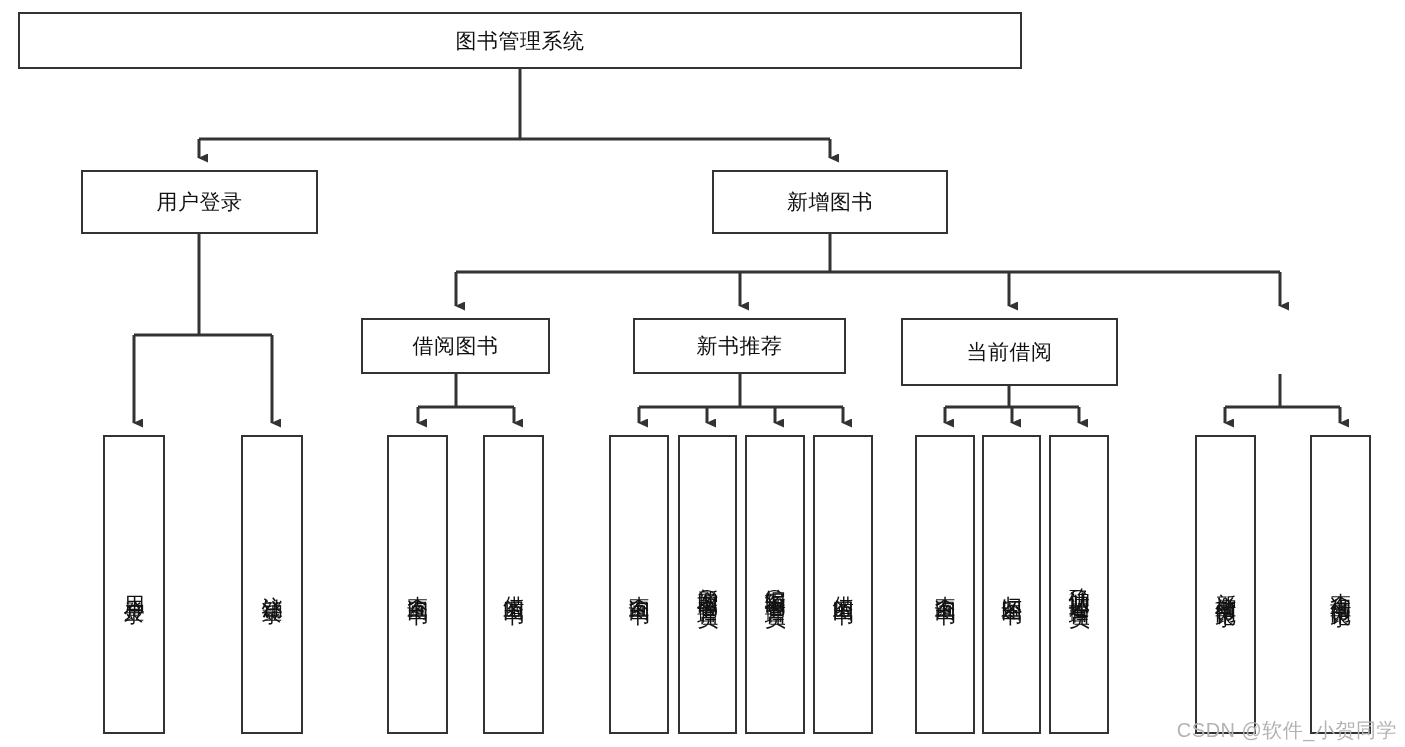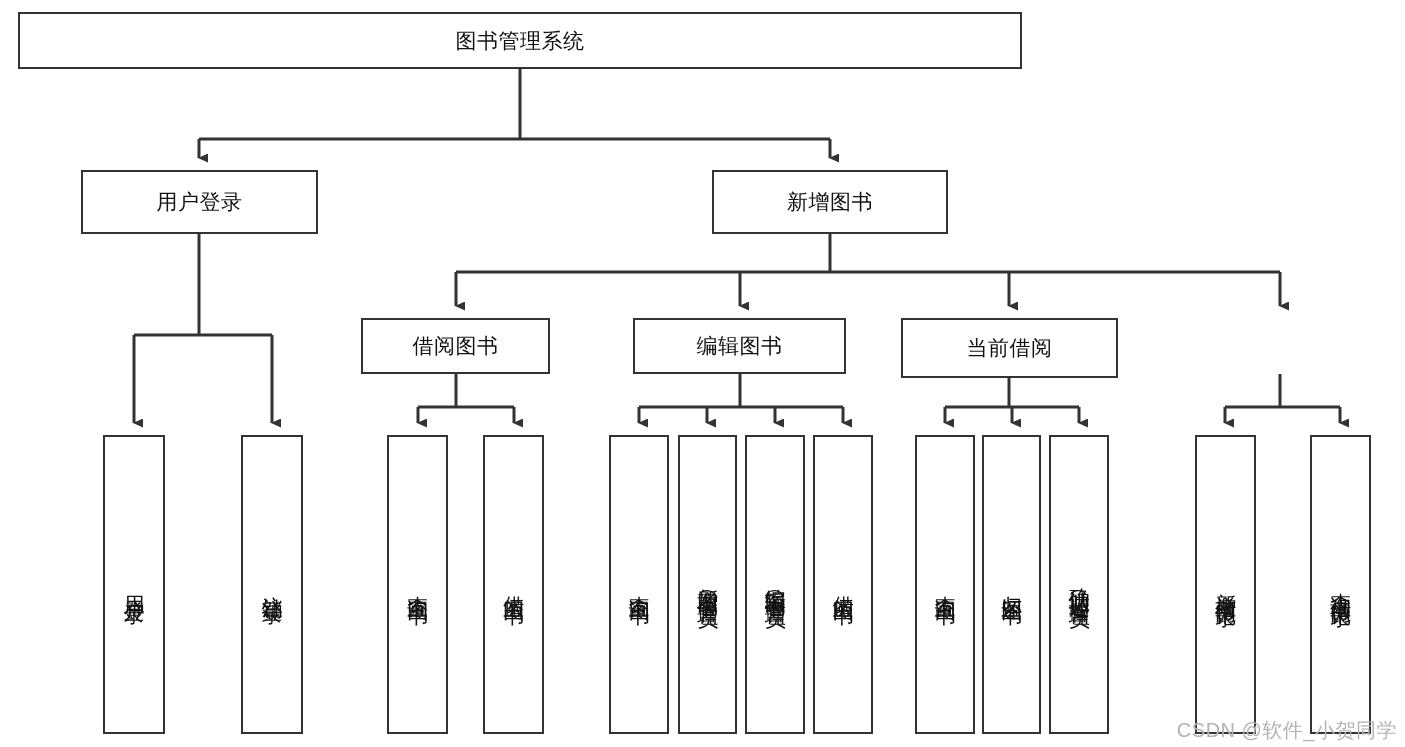--- a/index.html
+++ b/index.html
@@ -130,23 +130,23 @@
     <span class="node-label">用户登录</span>
   </div>
   <div class="node-box horizontal" id="node-l2-1" style="left: 712px; top: 170px; width: 236px; height: 64px;">
     <span class="node-label">新增图书</span>
   </div>
 
   <div class="node-box horizontal" id="node-l3-0" style="left: 361px; top: 318px; width: 189px; height: 56px;">
     <span class="node-label">借阅图书</span>
   </div>
   <div class="node-box horizontal" id="node-l3-1" style="left: 633px; top: 318px; width: 213px; height: 56px;">
-    <span class="node-label">编辑图书</span>
+    <span class="node-label">新书推荐</span>
   </div>
-  <div class="node-box horizontal" id="node-l3-2" style="left: 901px; top: 318px; width: 217px; height: 60px;">
+  <div class="node-box horizontal" id="node-l3-2" style="left: 901px; top: 318px; width: 217px; height: 68px;">
     <span class="node-label">当前借阅</span>
   </div>
 
   <div class="node-box vertical" id="node-leaf-0" style="left: 103px; top: 435px; width: 62px; height: 299px;">
     <span class="node-label">用户登录</span>
   </div>
   <div class="node-box vertical" id="node-leaf-1" style="left: 241px; top: 435px; width: 62px; height: 299px;">
     <span class="node-label">注销登录</span>
   </div>
   <div class="node-box vertical" id="node-leaf-2" style="left: 387px; top: 435px; width: 61px; height: 299px;">

